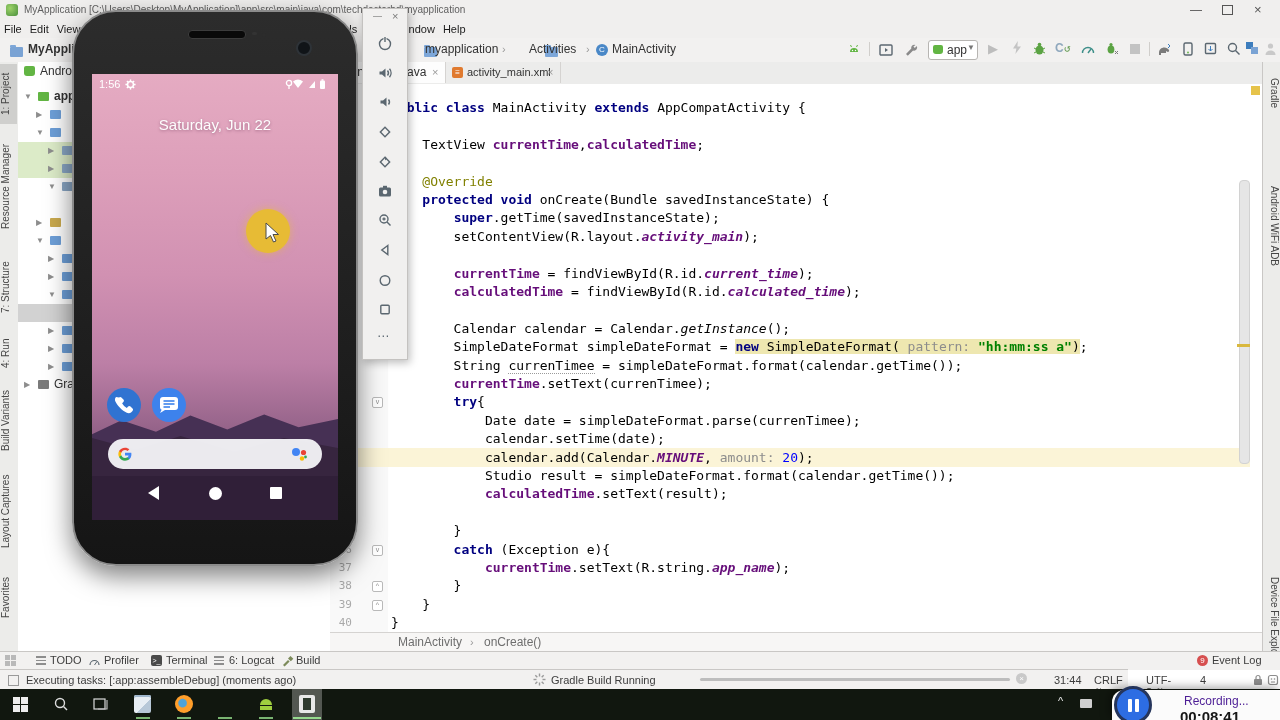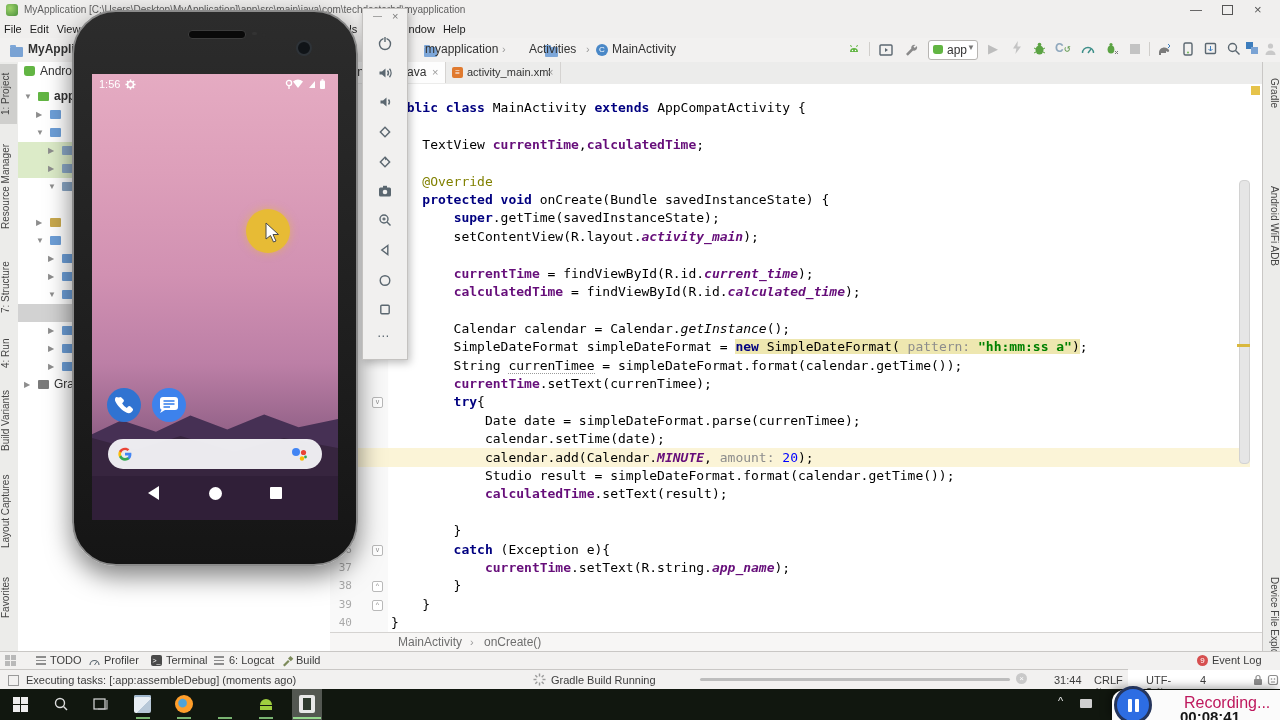--- a/index.html
+++ b/index.html
@@ -418,21 +418,21 @@
     <span class="tb-underline" style="left:293px;width:28px;background:#96d98e;"></span>
     <span class="abs" style="left:1058px;top:6px;color:#eee;font-size:11px;">^</span>
     <span class="abs" style="left:1080px;top:10px;width:12px;height:9px;background:#cfcfcf;border-radius:1px;"></span>
   </div>
 
   <div class="abs" id="recorder">
     <span class="abs" style="left:2px;top:-4px;width:38px;height:38px;border-radius:50%;background:#2d6de3;border:3px solid #25355c;box-sizing:border-box;">
       <span class="pause-bar" style="left:11px;"></span>
         <span class="pause-bar" style="left:18px;"></span>
     </span>
-    <span class="abs" style="left:72px;top:4px;font-size:16px;color:#be185d;">Recording...</span>
+    <span class="abs" style="left:72px;top:4px;font-size:12px;color:#4c1d95;">Recording...</span>
     <span class="abs" style="left:68px;top:18px;font-size:15px;font-weight:bold;color:#171717;">00:08:41</span>
   </div>
 
   <div class="abs" id="emutools">
     <span class="abs" style="left:10px;top:2px;color:#7a7a7a;font-size:9px;">—</span>
     <span class="abs" style="left:29px;top:1px;color:#7a7a7a;font-size:11px;">×</span>
     <svg class="emu-ico" style="top:26px;">
         <circle cx="8" cy="9" r="5.5" class="seg"></circle>
         <line x1="8" y1="1.5" x2="8" y2="7" class="seg" style="stroke:#f1f0ef;stroke-width:3;"></line>
         <line x1="8" y1="2" x2="8" y2="7" class="seg"></line>
@@ -500,20 +500,21 @@
         </svg>
       <svg class="abs" style="left:192px;top:4px;" width="48" height="12">
         <circle cx="5" cy="5" r="2.6" fill="none" stroke="#fff" stroke-width="1.3"></circle>
           <line x1="5" y1="7.5" x2="5" y2="11" stroke="#fff" stroke-width="1.3"></line>
         <path d="M14 10l5-6.5a8 8 0 00-10 0z" fill="#fff"></path>
         <path d="M25 10h6V3z" fill="#fff"></path>
         <rect x="36" y="2.5" width="5" height="8.5" rx="1" fill="#fff"></rect>
           <rect x="37.5" y="1.3" width="2" height="1.4" fill="#fff"></rect>
       </svg>
       
+      <div class="abs" style="left:0;top:42px;width:246px;text-align:center;color:#fdfdfd;font-size:15px;text-shadow:0 1px 3px rgba(90,40,70,.45);">Saturday, Jun 22</div>
       
       <span class="abs" style="left:154px;top:135px;width:44px;height:44px;border-radius:50%;background:#e7bb35;box-shadow:0 0 8px rgba(231,187,53,.55);"></span>
       
       <div class="abs" style="left:0;top:330px;width:246px;height:116px;background:#463054;clip-path:polygon(0 26%,12% 14%,26% 24%,40% 10%,55% 22%,70% 9%,84% 20%,100% 13%,100% 100%,0 100%);"></div>
       <div class="abs" style="left:0;top:346px;width:246px;height:100px;background:#37253f;clip-path:polygon(0 18%,18% 30%,36% 16%,58% 32%,78% 18%,100% 28%,100% 100%,0 100%);"></div>
       
       <span class="dock-ico" style="left:15px;top:314px;background:#3073d1;"><svg width="34" height="34">
             <path d="M12 9.5c.7-.7 1.8-.7 2.4 0l2 2c.7.7.7 1.7 0 2.4l-1.3 1.3c.9 1.8 2.9 3.8 4.7 4.7l1.3-1.3c.7-.7 1.7-.7 2.4 0l2 2c.7.7.7 1.7 0 2.4l-1.2 1.2c-1.1 1.1-2.9 1.4-4.5.6-2.4-1.2-4.7-2.9-6.6-4.8-1.9-1.9-3.6-4.2-4.8-6.6-.8-1.6-.5-3.4.6-4.5z" fill="#fff"></path>
           </svg></span>
       <span class="dock-ico" style="left:60px;top:314px;background:#3d82ec;"><svg width="34" height="34">

